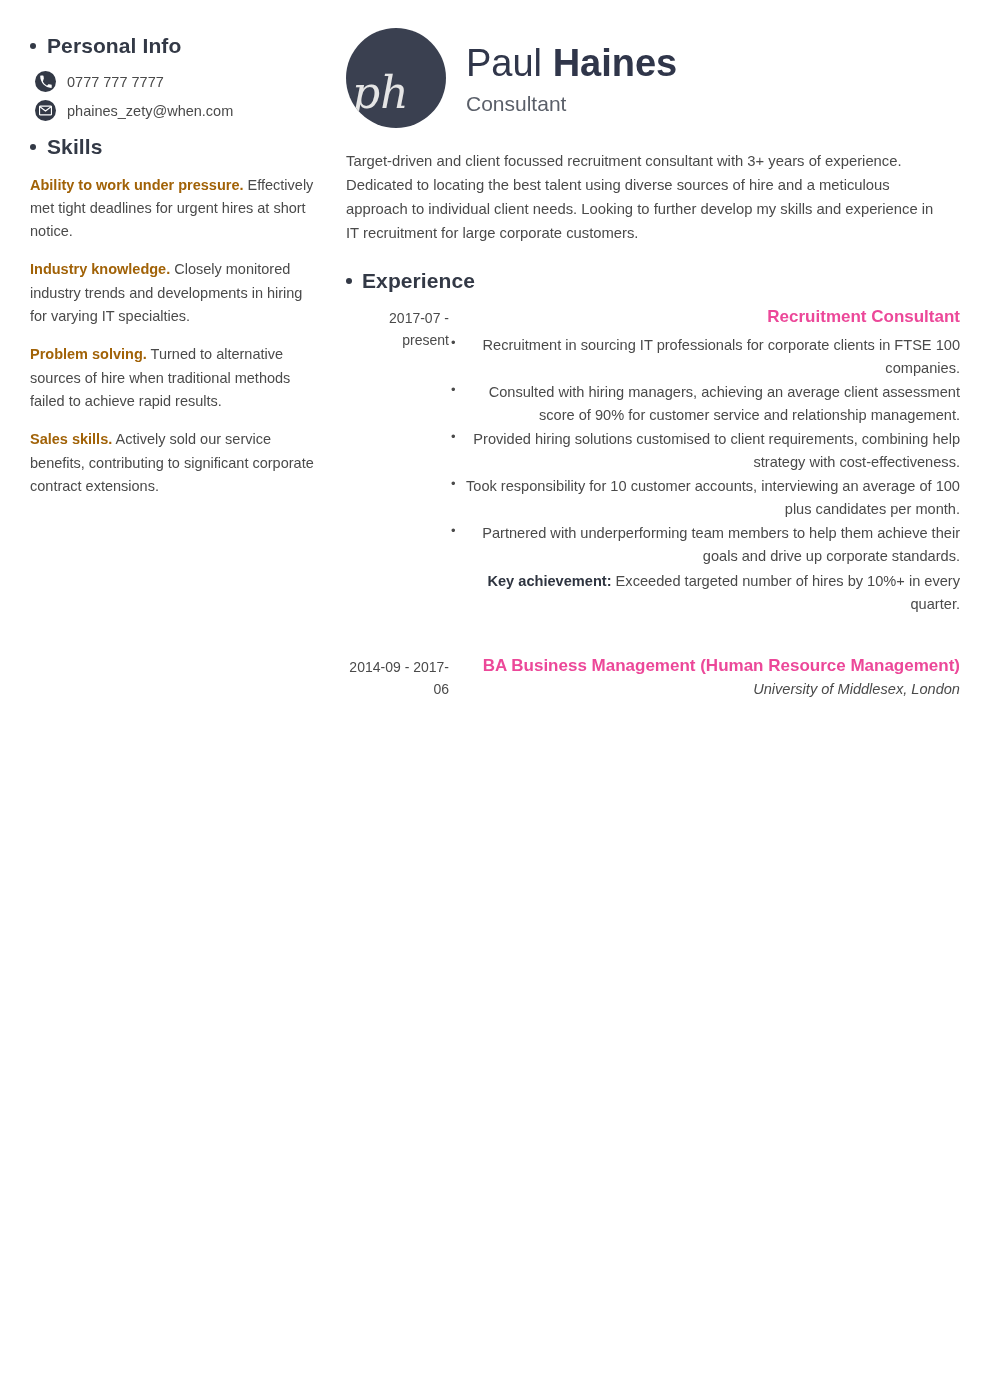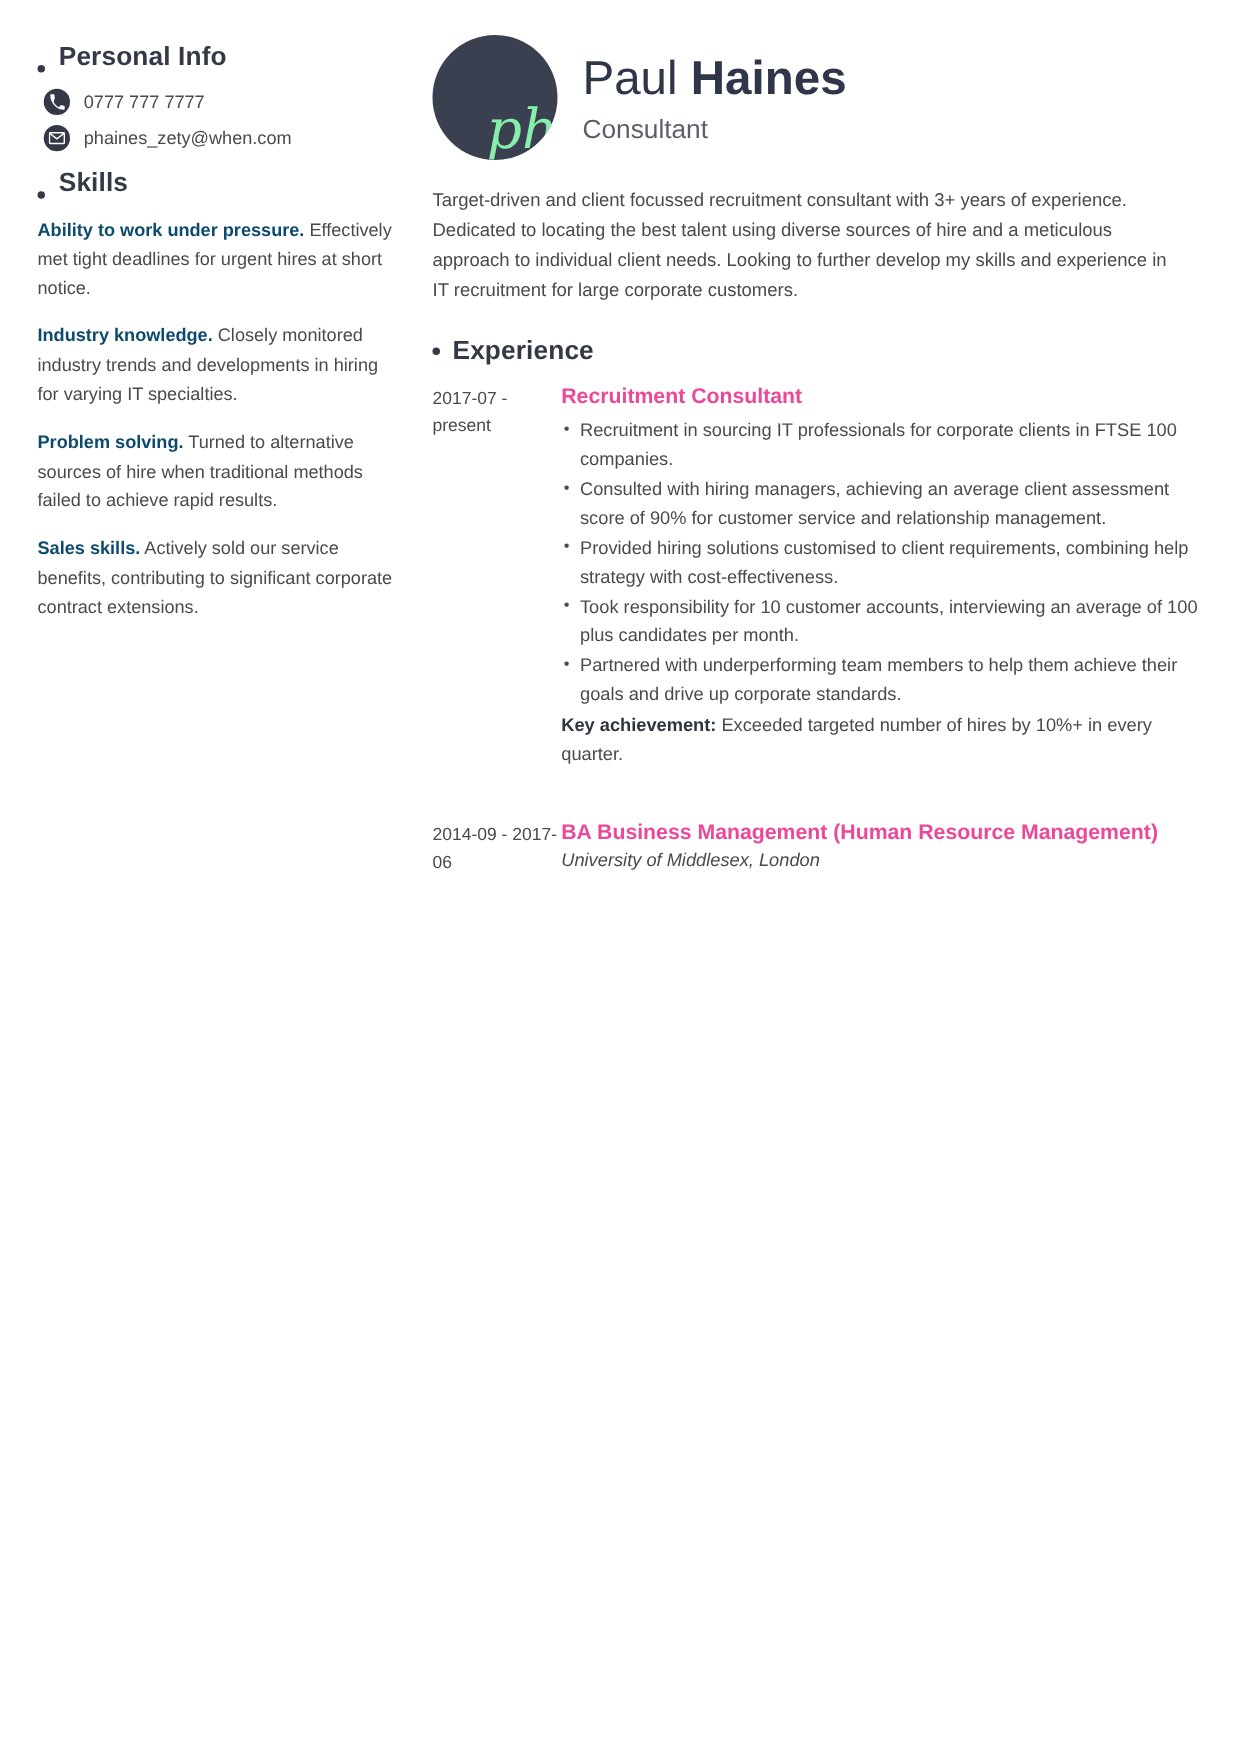--- a/index.html
+++ b/index.html
@@ -52,21 +52,21 @@
     border-radius: 50%;
     background: #333946;
     display: inline-block;
     flex: 0 0 6px;
   }
   .section-head .txt {
     margin-left: 10px;
     letter-spacing: 0.1px;
   }
 
-  .head-left { font-size: 21px; align-items: flex-end; }
+  .head-left { font-size: 21px; }
   .head-left .txt { margin-left: 11px; }
   .head-right { font-size: 21px; }
 
   
   .contact-list {
     margin: 13px 0 0 0;
     padding: 0;
     list-style: none;
   }
   .contact-item {
@@ -94,21 +94,21 @@
 
   
   .skills-wrap { margin-top: 14px; }
   .skill {
     font-size: 14.5px;
     line-height: 1.62;
     color: #4a4a4a;
     margin-bottom: 12px;
   }
   .skill b {
-    color: #0c4a6e;
+    color: #a16207;
     font-weight: bold;
   }
 
   
   .lang-block { margin-top: 12px; }
   .lang-name {
     font-size: 14.5px;
     color: #4a4a4a;
   }
   .lang-rating {
@@ -138,27 +138,27 @@
     border-radius: 50%;
     background: #3a4050;
     flex: 0 0 100px;
     position: relative;
     overflow: hidden;
   }
   .avatar .initials {
     position: absolute;
     left: 0;
     right: 0;
-    bottom: 2px;
-    text-align: right;
+    bottom: 13px;
+    text-align: left;
     font-family: "DejaVu Serif", "Liberation Serif", serif;
     font-style: italic;
     font-size: 44px;
     line-height: 1;
-    color: #86efac;
+    color: #e5e5e5;
     letter-spacing: 0px;
     padding-left: 6px;
   }
   .name-block {
     margin-left: 20px;
     padding-top: 16px;
   }
   .fullname {
     font-size: 38px;
     line-height: 1.05;
@@ -177,21 +177,21 @@
   
   .summary {
     margin-top: 21px;
     font-size: 14.8px;
     line-height: 1.63;
     color: #4a4a4a;
     max-width: 600px;
   }
 
   
-  .block-section { margin-top: 24px; }
+  .block-section { margin-top: 24px; text-align: right; }
   .entry {
     display: flex;
     margin-top: 13px;
   }
   .entry-dates {
     flex: 0 0 103px;
     width: 103px;
     font-size: 14px;
     line-height: 1.55;
     color: #4a4a4a;

